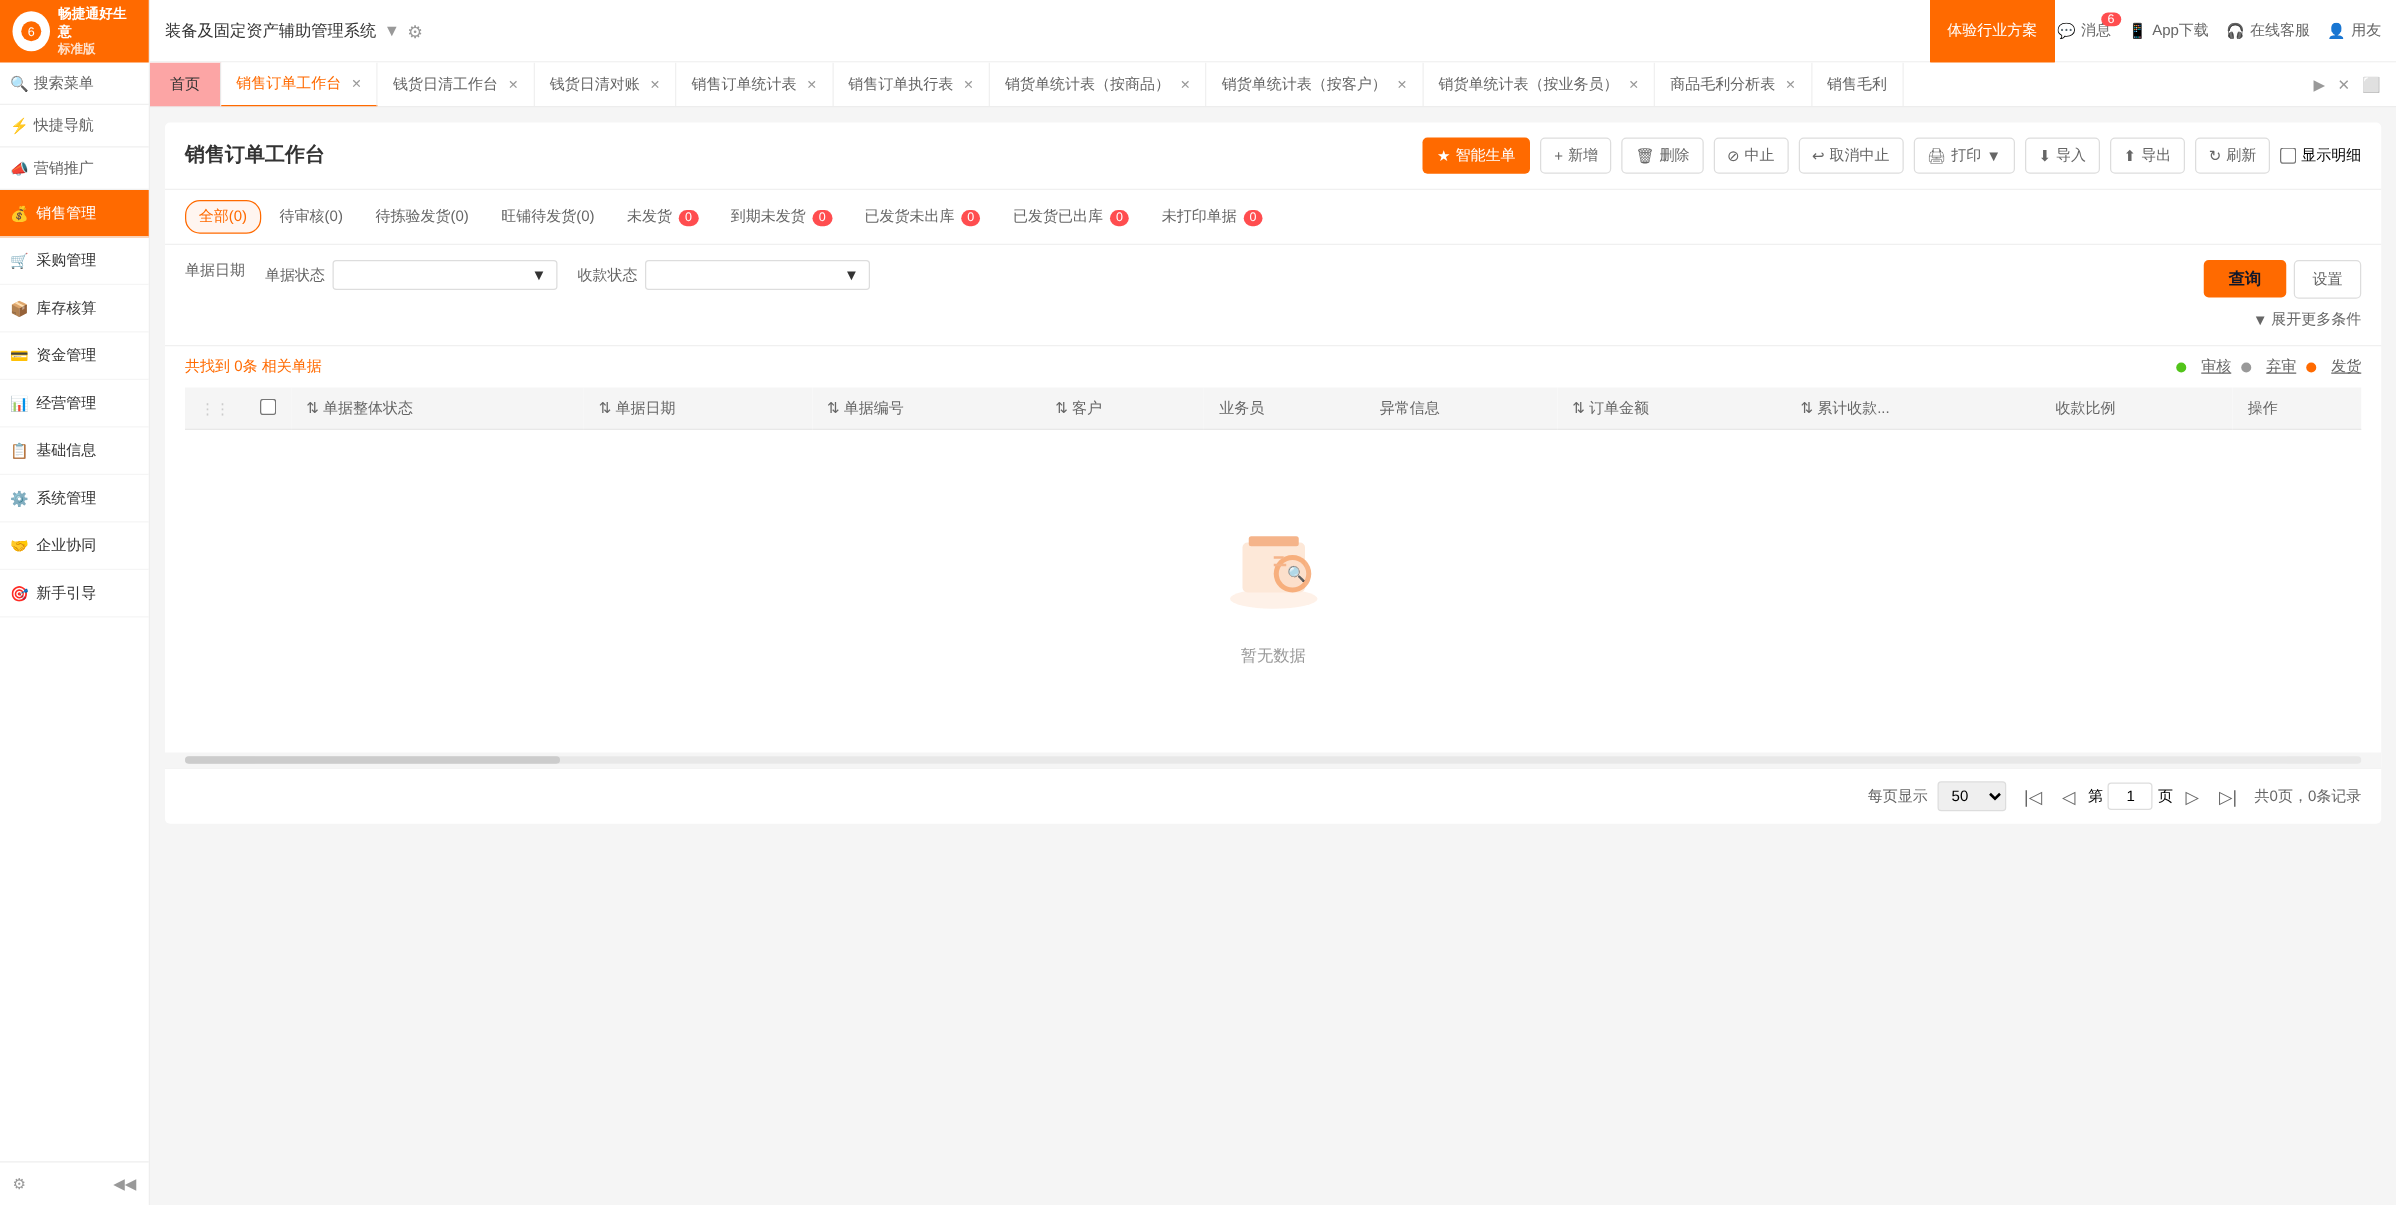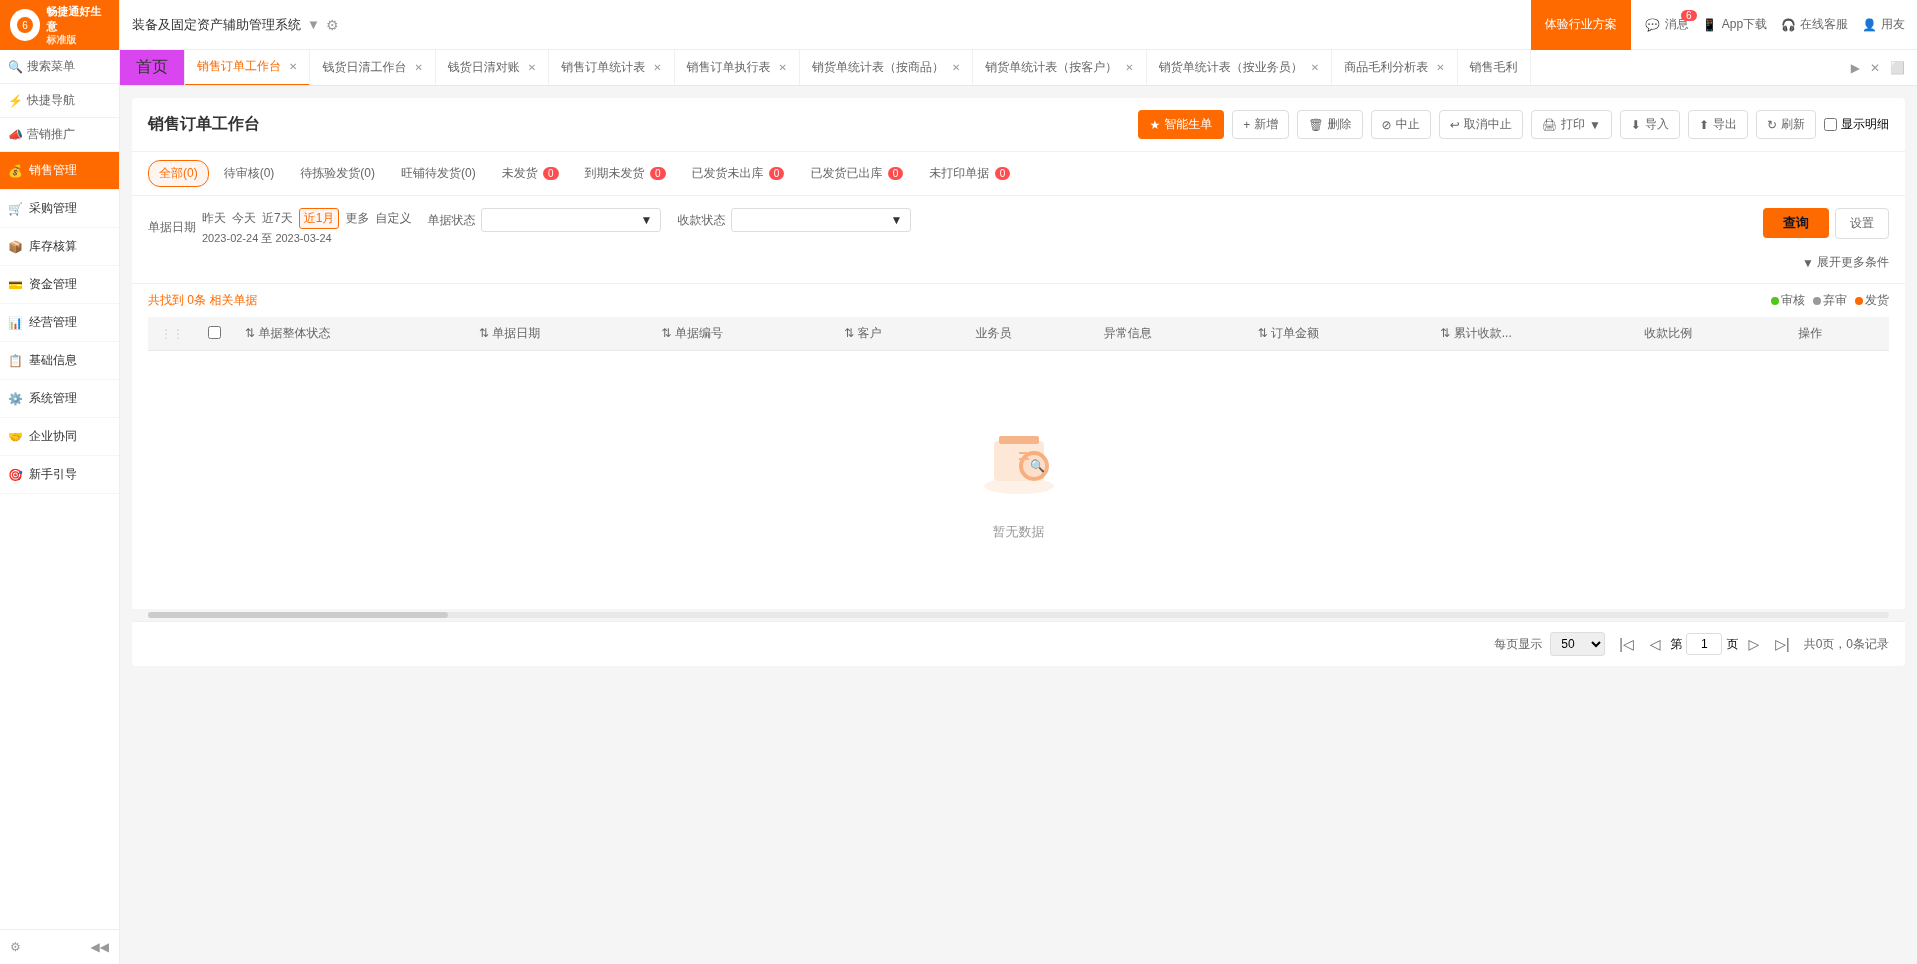--- a/index.html
+++ b/index.html
@@ -14,32 +14,32 @@
     .sidebar-quick { padding: 8px; border-bottom: 1px solid #f0f0f0; display: flex; align-items: center; gap: 4px; color: #666; cursor: pointer; font-size: 12px; }
     .sidebar-promo { padding: 8px; border-bottom: 1px solid #f0f0f0; display: flex; align-items: center; gap: 4px; color: #666; cursor: pointer; font-size: 12px; }
     .sidebar-item { padding: 10px 8px; display: flex; align-items: center; gap: 6px; cursor: pointer; color: #333; font-size: 12px; border-bottom: 1px solid #f5f5f5; }
     .sidebar-item.active { background: #ff6a00; color: white; }
     .sidebar-bottom { margin-top: auto; padding: 10px; display: flex; justify-content: space-between; border-top: 1px solid #eee; }
 
     
     .main { flex: 1; display: flex; flex-direction: column; overflow: hidden; }
 
     
-    .topbar { height: 50px; background: white; display: flex; align-items: center; padding: 0 12px; border-bottom: 1px solid #eee; gap: 15px; }
+    .topbar { height: 50px; background: white; display: flex; align-items: center; padding: 0 12px; border-bottom: 1px solid #eee; gap: 2px; }
     .topbar-title { font-size: 13px; color: #333; flex: 1; display: flex; align-items: center; gap: 6px; }
     .topbar-btn { background: #ff6a00; color: white; border: none; padding: 20px 14px; border-radius: 4px; cursor: pointer; font-size: 12px; }
     .topbar-icons { display: flex; align-items: center; gap: 14px; color: #666; font-size: 12px; }
     .topbar-icon-item { display: flex; align-items: center; gap: 4px; cursor: pointer; position: relative; }
     .badge { background: #ff4d4f; color: white; border-radius: 10px; font-size: 10px; padding: 0 4px; position: absolute; top: -6px; right: -8px; min-width: 16px; text-align: center; }
 
     
     .nav-tabs { background: #fff; display: flex; align-items: center; border-bottom: 1px solid #e8e8e8; overflow: hidden; height: 36px; }
     .nav-tab { padding: 0 12px; height: 36px; display: flex; align-items: center; gap: 4px; cursor: pointer; font-size: 12px; color: #666; white-space: nowrap; border-right: 1px solid #f0f0f0; flex-shrink: 0; }
     .nav-tab.active { background: white; color: #ff6a00; border-bottom: 2px solid #ff6a00; }
-    .nav-tab-home { background: #d946ef; padding: 0 16px; height: 36px; display: flex; align-items: center; cursor: pointer; font-size: 16px; color: #333; border-right: 1px solid #e8e8e8; justify-content: center; }
+    .nav-tab-home { background: #fca5a5; padding: 0 16px; height: 36px; display: flex; align-items: center; cursor: pointer; font-size: 12px; color: #333; border-right: 1px solid #e8e8e8; justify-content: center; }
     .nav-tab-close { font-size: 10px; color: #999; margin-left: 4px; cursor: pointer; }
     .nav-tab-arrows { display: flex; align-items: center; gap: 2px; margin-left: auto; padding: 0 8px; }
     .nav-tab-arrow { cursor: pointer; color: #999; padding: 2px 4px; }
 
     
     .content { flex: 1; background: #f5f5f5; overflow-y: auto; padding: 12px; }
     .content-card { background: white; border-radius: 4px; }
 
     
     .page-header { padding: 12px 16px; display: flex; align-items: center; justify-content: space-between; border-bottom: 1px solid #f0f0f0; }
@@ -69,21 +69,21 @@
     .filter-actions { display: flex; align-items: flex-start; gap: 6px; margin-left: auto; }
     .btn-query { background: #ff6a00; color: #0f172a; border: none; padding: 6px 20px; border-radius: 4px; cursor: pointer; font-size: 13px; font-weight: bold; }
     .btn-set { background: white; color: #666; border: 1px solid #ddd; padding: 6px 14px; border-radius: 4px; cursor: pointer; font-size: 12px; }
 
     
     .table-area { padding: 8px 16px; }
     .table-info-row { display: flex; align-items: flex-start; justify-content: space-between; margin-bottom: 8px; }
     .table-info { color: #666; font-size: 12px; }
     .table-info span { color: #ff6a00; }
     .table-batch-actions { display: flex; align-items: center; gap: 8px; }
-    .batch-btn { color: #666; font-size: 12px; cursor: pointer; display: flex; align-items: center; gap: 2px; }
+    .batch-btn { color: #666; font-size: 12px; cursor: pointer; display: flex; align-items: center; gap: 12px; text-decoration: underline; }
     .batch-btn-dot { width: 8px; height: 8px; border-radius: 50%; display: inline-block; }
     .batch-btn-dot.green { background: #52c41a; }
     .batch-btn-dot.gray { background: #999; }
     .batch-btn-dot.orange { background: #ff6a00; }
 
     table { width: 100%; border-collapse: collapse; font-size: 12px; }
     thead th { background: #f5f5f5; padding: 8px 12px; text-align: left; color: #666; font-weight: normal; border-bottom: 1px solid #e8e8e8; white-space: nowrap; }
     thead th.sortable { cursor: pointer; }
     .checkbox-col { width: 32px; }
     .drag-col { width: 20px; color: #ccc; }
@@ -341,31 +341,20 @@
         <div class="sub-tab">
           <span>未打印单据</span>
           <span class="sub-tab-badge">0</span>
         </div>
       </div>
 
       <div class="filter-area">
         <div class="filter-row">
           <div class="filter-item">
             <span class="filter-label">单据日期</span>
-            <div class="filter-dates">
-              <div class="date-shortcuts">
-                <span class="date-shortcut">昨天</span>
-                <span class="date-shortcut">今天</span>
-                <span class="date-shortcut">近7天</span>
-                <span class="date-shortcut active">近1月</span>
-                <span class="date-shortcut">更多</span>
-                <span class="date-shortcut">自定义</span>
-              </div>
-              <div class="date-range">2023-02-24 至 2023-03-24</div>
-            </div>
           </div>
 
           <div class="filter-item">
             <span class="filter-label">单据状态</span>
             <div class="filter-select" style="min-width:180px;">
               <span>&nbsp;</span>
               <span>▼</span>
             </div>
           </div>
 

